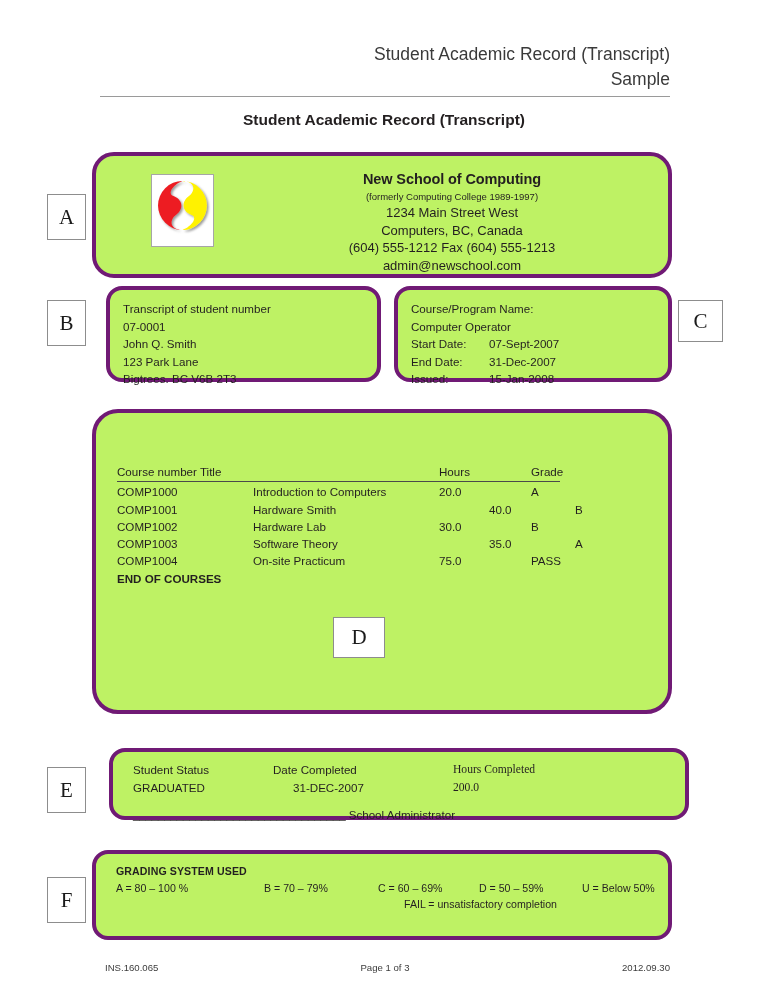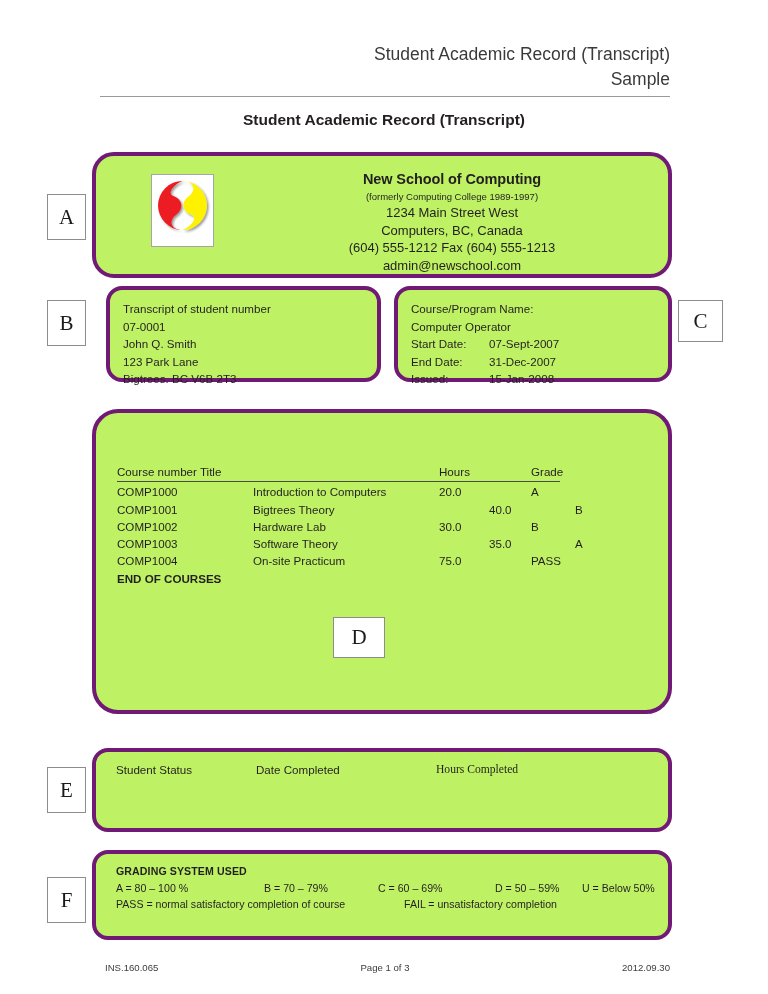--- a/index.html
+++ b/index.html
@@ -162,24 +162,24 @@
     height: 17.3px;
     border-bottom: 1px solid #4a4a4a;
     padding-bottom: 1px;
     margin-bottom: 1px;
     width: 443px;
   }
   .ct-end { font-weight: bold; }
 
   
   .panel-status {
-    left: 92px;
+    left: 109px;
     top: 748px;
     width: 580px;
-    height: 84px;
+    height: 72px;
   }
   .status-grid {
     position: absolute;
     left: 20px;
     top: 9px;
     width: 540px;
     font-size: 11.6px;
     line-height: 17.6px;
   }
   .srow { position: relative; height: 17.6px; white-space: nowrap; }
@@ -212,21 +212,21 @@
     width: 545px;
     font-size: 10.6px;
     line-height: 16.6px;
   }
   .grading .gtitle { font-weight: bold; letter-spacing: 0.1px; }
   .grow { position: relative; height: 16.6px; white-space: nowrap; }
   .grow > span { position: absolute; top: 0; }
   .g1 { left: 0; }
   .g2 { left: 148px; }
   .g3 { left: 262px; }
-  .g4 { left: 363px; margin-left: 16px; }
+  .g4 { left: 363px; }
   .g5 { left: 466px; }
   .gp1 { left: 0; }
   .gp2 { left: 288px; }
 
   
   .callout {
     position: absolute;
     border: 1px solid #8d8d8d;
     background: #ffffff;
     box-sizing: border-box;
@@ -325,21 +325,21 @@
       </div>
       <div id="course-rows">
           <div class="ctrow">
             <span class="c-num">COMP1000</span>
             <span class="c-title">Introduction to Computers</span>
             <span class="c-hours">20.0</span>
             <span class="c-grade">A</span>
           </div>
           <div class="ctrow">
             <span class="c-num">COMP1001</span>
-            <span class="c-title">Bigtrees Theory</span>
+            <span class="c-title">Hardware Smith</span>
             <span class="c-hours shift">40.0</span>
             <span class="c-grade shift">B</span>
           </div>
           <div class="ctrow">
             <span class="c-num">COMP1002</span>
             <span class="c-title">Hardware Lab</span>
             <span class="c-hours">30.0</span>
             <span class="c-grade">B</span>
           </div>
           <div class="ctrow">
@@ -361,37 +361,45 @@
     </div>
   </div>
 
   <div class="panel panel-status">
     <div class="status-grid">
       <div class="srow">
         <span class="s-c1">Student Status</span>
         <span class="s-c2">Date Completed</span>
         <span class="s-c3">Hours Completed</span>
       </div>
+      <div class="srow">
+        <span class="s-c1">GRADUATED</span>
+        <span class="s-c2v" style="left:160px;">31-DEC-2007</span>
+        <span class="s-c3">200.0</span>
+      </div>
+    </div>
+    <div class="sig-row">
+      <span class="sig-line">__________________________________</span>
+      <span>School Administrator</span>
     </div>
   </div>
 
   <div class="panel panel-grading">
     <div class="grading">
       <div class="grow gtitle">
         <span class="g1">GRADING SYSTEM USED</span>
       </div>
       <div class="grow">
         <span class="g1">A = 80 – 100 %</span>
         <span class="g2">B = 70 – 79%</span>
         <span class="g3">C = 60 – 69%</span>
         <span class="g4">D = 50 – 59%</span>
         <span class="g5">U = Below 50%</span>
       </div>
       <div class="grow">
-        <span class="gp1">PASS = normal satisfactory completion of course</span>
         <span class="gp2">FAIL = unsatisfactory completion</span>
       </div>
     </div>
   </div>
 
   <div class="callout co-a">A</div>
   <div class="callout co-b">B</div>
   <div class="callout co-c">C</div>
   <div class="callout co-d">D</div>
   <div class="callout co-e">E</div>

